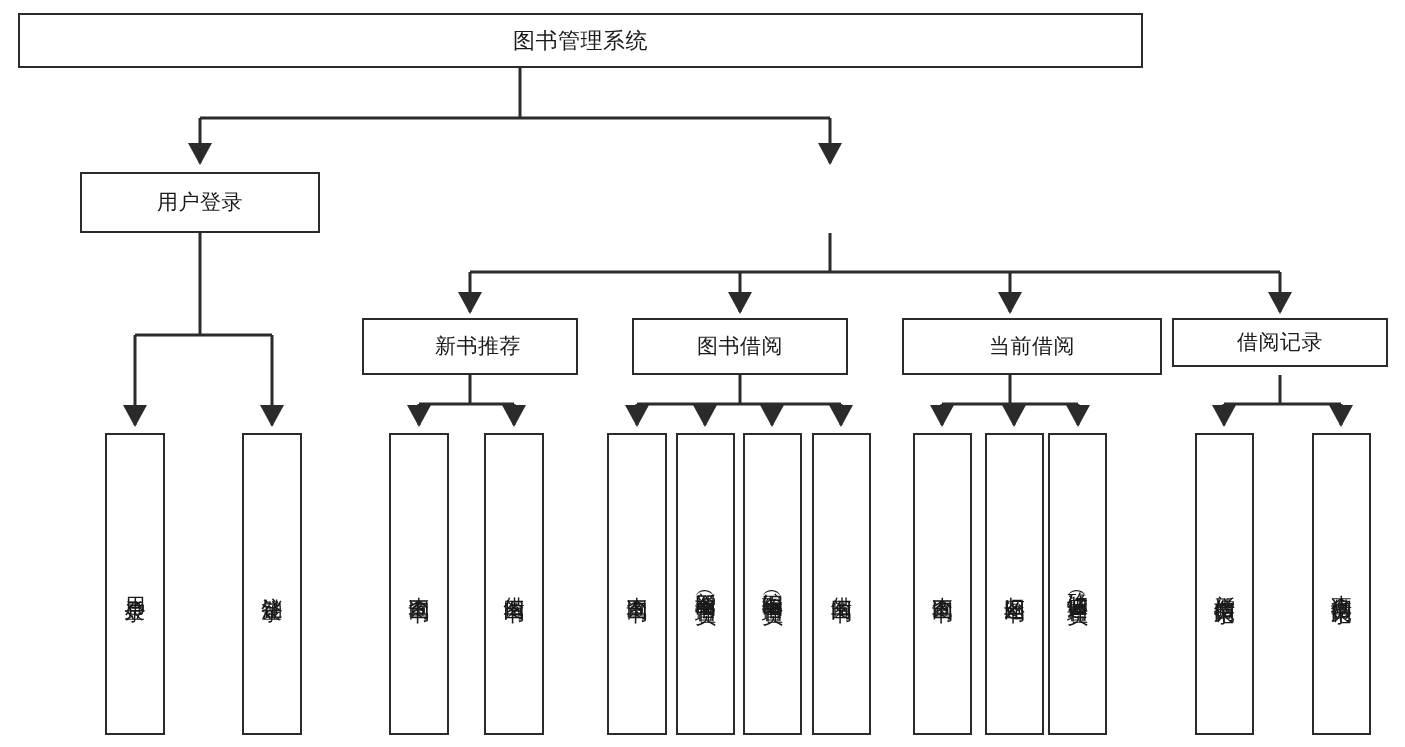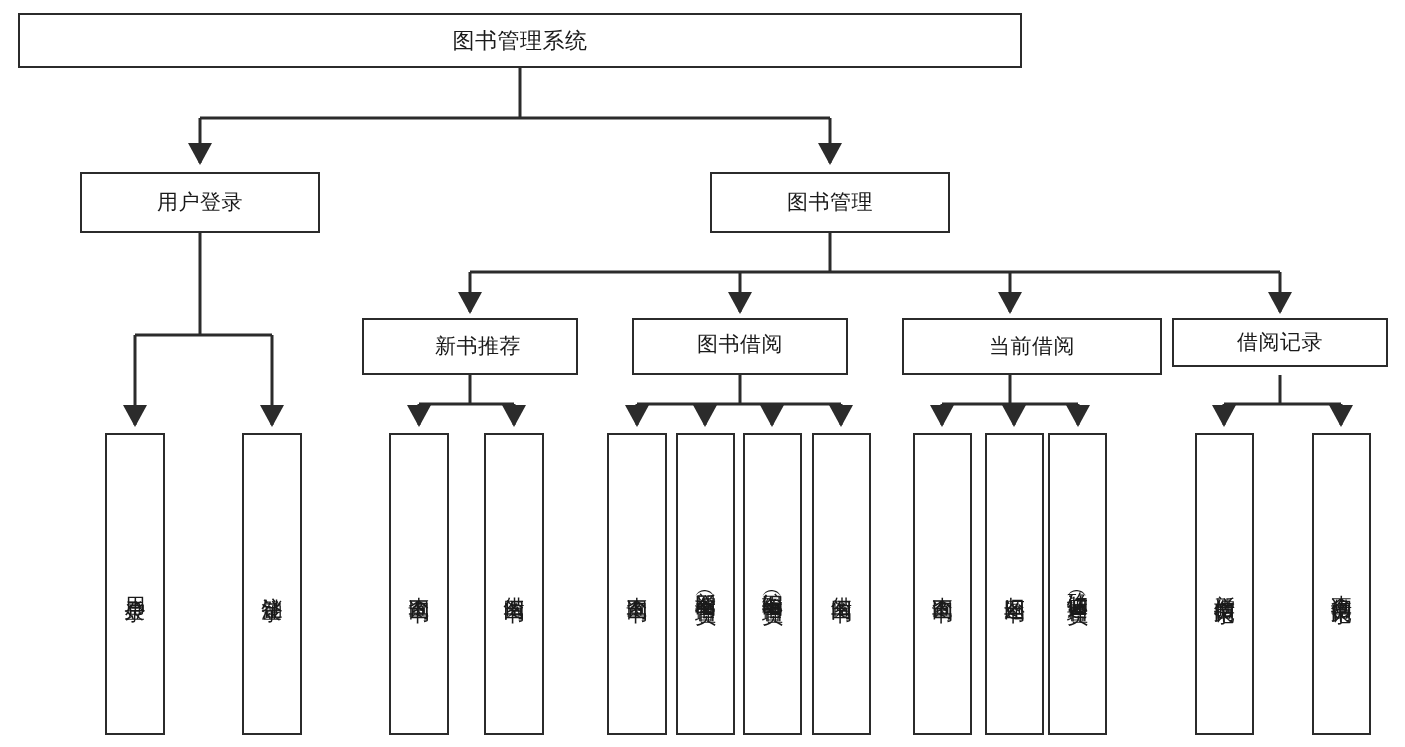--- a/index.html
+++ b/index.html
@@ -122,37 +122,34 @@
       <path d="M 1014 404 L 1014 425" marker-end="url(#arrow)"></path>
       <path d="M 1078 404 L 1078 425" marker-end="url(#arrow)"></path>
 
       <path d="M 1280 375 L 1280 404"></path>
       <path d="M 1224 404 L 1341 404"></path>
       <path d="M 1224 404 L 1224 425" marker-end="url(#arrow)"></path>
       <path d="M 1341 404 L 1341 425" marker-end="url(#arrow)"></path>
     </g>
   </svg>
 
-  <div class="node horiz root" style="left:18px; top:13px; width:1004px; height:55px;">
+  <div class="node horiz root" style="left:18px; top:13px; width:1125px; height:55px;">
     <span class="label">图书管理系统</span>
   </div>
 
   <div class="node horiz" style="left:80px; top:172px; width:240px; height:61px;">
     <span class="label">用户登录</span>
   </div>
 
-  <div class="node horiz" style="left:710px; top:172px; width:240px; height:61px;">
-    <span class="label">图书管理</span>
-  </div>
 
   <div class="node horiz" style="left:362px; top:318px; width:216px; height:57px;padding-left:16px;">
     <span class="label">新书推荐</span>
   </div>
 
-  <div class="node horiz" style="left:632px; top:318px; width:216px; height:57px;font-family:Liberation Mono, monospace;">
+  <div class="node horiz" style="left:632px; top:318px; width:216px; height:57px;">
     <span class="label">图书借阅</span>
   </div>
 
   <div class="node horiz" style="left:902px; top:318px; width:260px; height:57px;">
     <span class="label">当前借阅</span>
   </div>
 
   <div class="node horiz" style="left:1172px; top:318px; width:216px; height:49px;">
     <span class="label">借阅记录</span>
   </div>

